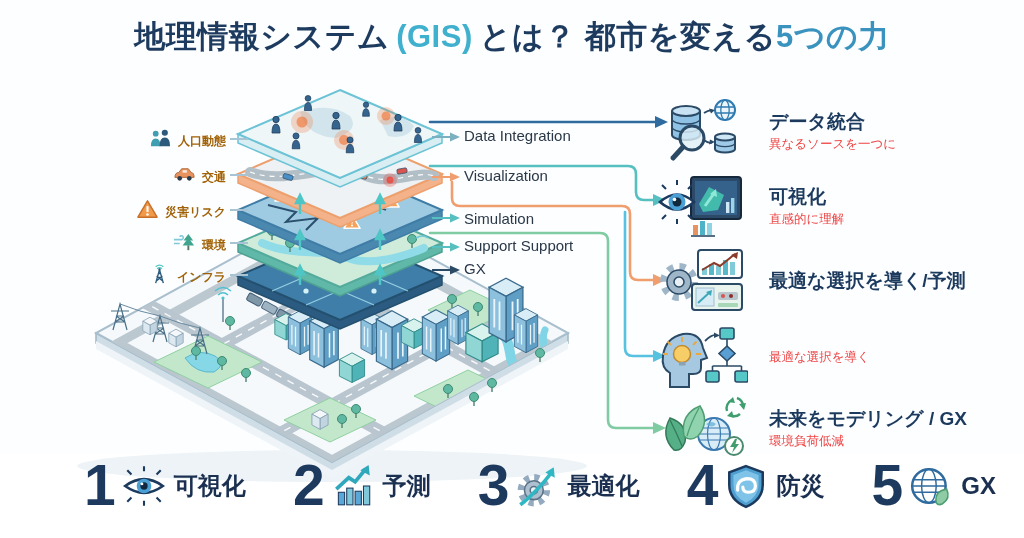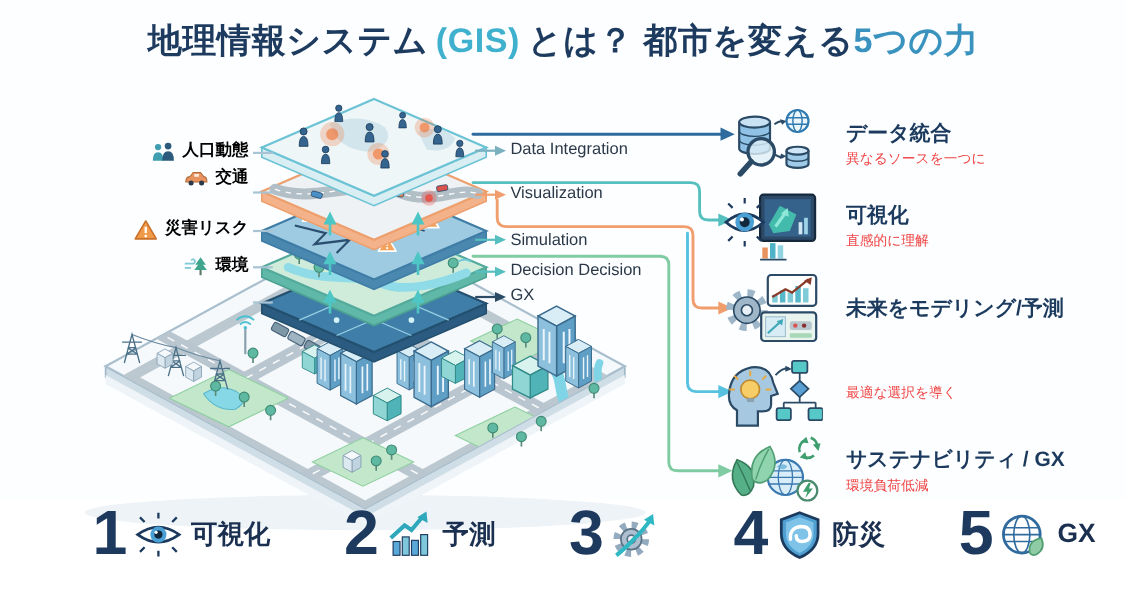--- a/index.html
+++ b/index.html
@@ -3,21 +3,21 @@
 <meta charset="utf-8">
 <style>
   html,body{margin:0;padding:0;background:#fff}
   body{width:1024px;height:538px;overflow:hidden;font-family:"Liberation Sans","DejaVu Sans",sans-serif}
   #stage{position:relative;width:1024px;height:454px;background:#fdfeff}
   svg.bg{position:absolute;left:0;top:0}
   .title{position:absolute;top:16px;left:0;width:100%;text-align:center;font-size:31px;font-weight:800;letter-spacing:.5px;white-space:nowrap}
   .t-navy{color:#1d3a5f}
   .t-cyan{color:#3fb0cd;margin:0 7px}
   .t-blue{color:#3a93be}
-  .layer-label{position:absolute;display:flex;align-items:flex-start;justify-content:flex-end;gap:6px;width:140px;left:86px;font-size:15px;font-weight:700;color:#000000;white-space:nowrap}
+  .layer-label{position:absolute;display:flex;align-items:flex-end;justify-content:flex-end;gap:6px;width:140px;left:86px;font-size:12px;font-weight:700;color:#a16207;white-space:nowrap}
   .layer-label svg{flex:0 0 auto}
   .proc-label{position:absolute;left:464px;font-size:15px;font-weight:400;color:#2a3848;white-space:nowrap}
   .benefit{position:absolute;left:656px;display:flex;align-items:center;gap:21px}
   .benefit .ttl{font-size:19px;font-weight:800;color:#1b3a5e;line-height:1.15;white-space:nowrap}
   .benefit .dsc{font-size:12.5px;font-weight:500;color:#ef4444;margin-top:3px;white-space:nowrap}
   .powers{position:absolute;left:84px;top:460px;width:912px;display:flex;justify-content:space-between;align-items:center}
   .power{display:flex;align-items:center;gap:7px}
   .power .num{font-size:57px;font-weight:900;color:#1d3a5e;line-height:.9;letter-spacing:-2px}
   .power .lbl{font-size:24px;font-weight:800;color:#1b3050}
 </style>
@@ -278,21 +278,21 @@
 
   <div class="layer-label" style="top:127px">
     <svg width="23" height="23" viewBox="0 0 24 24">
       <circle cx="7" cy="7" r="3" fill="#3f9eb0"></circle>
         <path d="M2,20 Q2,12 7,12 Q12,12 12,20 Z" fill="#3f9eb0"></path>
       <circle cx="16.5" cy="6" r="3.2" fill="#2b5a7c"></circle>
         <path d="M11,20 Q11,11 16.5,11 Q22,11 22,20 Z" fill="#2b5a7c"></path>
     </svg>
     <span>人口動態</span>
   </div>
-  <div class="layer-label" style="top:151px">
+  <div class="layer-label" style="top:163px">
     <svg width="23" height="23" viewBox="0 0 24 24">
       <path d="M2,15 Q2,10 6,10 L9,6 H16 L19,10 Q22,10 22,15 Z" fill="#e8935f" stroke="#b06a3a" stroke-width="1"></path>
       <rect x="10" y="7.5" width="4.5" height="2.6" fill="#fff" opacity="0.8"></rect>
       <circle cx="7" cy="16" r="2.4" fill="#2b3a48"></circle>
         <circle cx="17" cy="16" r="2.4" fill="#2b3a48"></circle>
     </svg>
     <span>交通</span>
   </div>
   <div class="layer-label" style="top:231px">
     <svg width="23" height="23" viewBox="0 0 24 24">
@@ -304,25 +304,33 @@
     <span>環境</span>
   </div>
   <div class="layer-label" style="top:198px">
     <svg width="23" height="23" viewBox="0 0 24 24">
       <polygon points="12,3 22,20 2,20" fill="#f09a4a" stroke="#c86f28" stroke-width="1.5" stroke-linejoin="round"></polygon>
       <rect x="10.9" y="8.5" width="2.2" height="6" fill="#fff"></rect>
         <circle cx="12" cy="17.3" r="1.3" fill="#fff"></circle>
     </svg>
     <span>災害リスク</span>
   </div>
+  <div class="layer-label" style="top:263px">
+    <svg width="23" height="23" viewBox="0 0 24 24">
+      <path d="M8,21 L12,7 L16,21 M9.5,15 h5 M10.5,11 h3 M9,18.5 l6,-5 M15,18.5 l-6,-5" stroke="#2b5a7c" stroke-width="1.4" fill="none"></path>
+      <path d="M8,4 Q12,0.5 16,4 M9.5,6 Q12,3.8 14.5,6" stroke="#56c6c6" stroke-width="1.4" fill="none"></path>
+      <circle cx="12" cy="7" r="1.2" fill="#2b5a7c"></circle>
+    </svg>
+    <span>インフラ</span>
+  </div>
 
   <div class="proc-label" style="top:127px">Data Integration</div>
   <div class="proc-label" style="top:167px">Visualization</div>
   <div class="proc-label" style="top:210px">Simulation</div>
-  <div class="proc-label" style="top:237px">Decision Decision</div>
+  <div class="proc-label" style="top:237px">Support Support</div>
   <div class="proc-label" style="top:260px">GX</div>
 
   <div class="benefit" style="top:97px">
     <svg width="92" height="70" viewBox="0 0 88 70">
       <path d="M14,14 v24 a14,5 0 0 0 28,0 v-24" fill="#8fc2e4" stroke="#2b4a66" stroke-width="2"></path>
       <ellipse cx="28" cy="14" rx="14" ry="5" fill="#c8e2f4" stroke="#2b4a66" stroke-width="2"></ellipse>
       <path d="M14,22 a14,5 0 0 0 28,0 M14,30 a14,5 0 0 0 28,0" fill="none" stroke="#2b4a66" stroke-width="1.3"></path>
       <circle cx="67" cy="13" r="10" fill="#eaf6fc" stroke="#2f7ab0" stroke-width="2"></circle>
       <ellipse cx="67" cy="13" rx="4.2" ry="10" fill="none" stroke="#2f7ab0" stroke-width="1.3"></ellipse>
       <path d="M57.5,10 h19 M57.5,16 h19" stroke="#2f7ab0" stroke-width="1.3"></path>
@@ -383,21 +391,21 @@
       <rect x="34" y="38" width="50" height="26" rx="3" fill="#eaf4ee" stroke="#2b4a66" stroke-width="2"></rect>
       <rect x="38" y="42" width="18" height="18" fill="#d7ecf4" stroke="#9fc0d0"></rect>
       <path d="M40,57 L52,46" stroke="#3fa8b8" stroke-width="2" fill="none"></path>
         <polygon points="54,44 53,50 48,46" fill="#3fa8b8"></polygon>
       <rect x="60" y="46" width="20" height="8" rx="2" fill="#b8c6ce"></rect>
       <circle cx="65" cy="50" r="2" fill="#d9534f"></circle>
         <circle cx="73" cy="50" r="2" fill="#8a2f2f"></circle>
       <rect x="60" y="57" width="20" height="4" rx="1" fill="#a8d8b8"></rect>
     </svg>
     <div>
-      <div class="ttl">未来をモデリング/予測</div>
+      <div class="ttl">最適な選択を導く/予測</div>
     </div>
   </div>
 
   <div class="benefit" style="top:321px">
     <svg width="92" height="70" viewBox="0 0 88 70">
       <path d="M12,66 V52 Q3,47 5,35 Q7,17 25,13 Q42,11 45,27 L49,37 L43,39 V47 Q43,53 35,53 H31 V66 Z" fill="#a6c8e0" stroke="#2b4a66" stroke-width="2"></path>
       <circle cx="24" cy="33" r="8.5" fill="#f6cd66" stroke="#c28a2e" stroke-width="1.5"></circle>
       <rect x="21" y="41" width="6.5" height="3.5" fill="#8aa2b2"></rect>
       <path d="M24,21 v-5 M13,24 l-3.5,-3.5 M35,24 l3.5,-3.5 M10,33 h-5 M38,33 h5" stroke="#e8a83e" stroke-width="1.8"></path>
       <path d="M47,20 Q54,13 59,14" stroke="#2b4a66" stroke-width="1.8" fill="none"></path>
@@ -426,21 +434,21 @@
       <path d="M69,17 A9,9 0 0 1 74,6" stroke="#3f9e6e" stroke-width="2.4" fill="none"></path>
         <polygon points="75,3 70,8 77,9" fill="#3f9e6e"></polygon>
       <path d="M79,4 A9,9 0 0 1 85,12" stroke="#3f9e6e" stroke-width="2.4" fill="none"></path>
         <polygon points="86,16 81,10 88,9" fill="#3f9e6e"></polygon>
       <path d="M82,20 A9,9 0 0 1 72,21" stroke="#3f9e6e" stroke-width="2.4" fill="none"></path>
         <polygon points="69,22 76,24 74,17" fill="#3f9e6e"></polygon>
       <circle cx="76" cy="52" r="9" fill="#fff" stroke="#4a8a6e" stroke-width="2"></circle>
       <polygon points="77,45 72,53 76,53 74,59 81,50 77.5,50 79,45" fill="#3f9e6e"></polygon>
     </svg>
     <div>
-      <div class="ttl">サステナビリティ / GX</div>
+      <div class="ttl">未来をモデリング / GX</div>
       <div class="dsc">環境負荷低減</div>
     </div>
   </div>
 
   <div class="powers">
     <div class="power">
       <span class="num">1</span>
       <svg width="46" height="46" viewBox="0 0 44 44">
         <path d="M4,22 Q22,9 40,22 Q22,35 4,22 Z" fill="#fff" stroke="#1c3a5e" stroke-width="2.5"></path>
         <circle cx="22" cy="22" r="7" fill="#4a9fd4"></circle>
@@ -464,20 +472,21 @@
     </div>
     <div class="power">
       <span class="num">3</span>
       <svg width="46" height="46" viewBox="0 0 44 44">
         <circle cx="19" cy="26" r="12" fill="none" stroke="#93aabf" stroke-width="7" stroke-dasharray="4.7,4.72"></circle>
         <circle cx="19" cy="26" r="9" fill="#aebfd0" stroke="#5a7286" stroke-width="1.5"></circle>
         <circle cx="19" cy="26" r="3.5" fill="#eef2f6" stroke="#5a7286" stroke-width="1.5"></circle>
         <path d="M6,40 C14,34 28,20 35,10" stroke="#2fb8c4" stroke-width="3.5" fill="none"></path>
         <polygon points="38,4 39,14 30,9" fill="#2fb8c4"></polygon>
       </svg>
+      <span class="lbl">最適化</span>
     </div>
     <div class="power">
       <span class="num">4</span>
       <svg width="46" height="46" viewBox="0 0 44 44">
         <path d="M22,3 L38,9 V21 Q38,35 22,42 Q6,35 6,21 V9 Z" fill="#4f9fd0" stroke="#1c3a5e" stroke-width="2.4"></path>
         <path d="M22,7 L34,11.5 V21 Q34,32 22,38 Q10,32 10,21 V11.5 Z" fill="#7fc4e8"></path>
         <path d="M14,26 Q13,16 23,15 Q31,15 31,22 Q31,28 24,28 Q19,28 19,23" fill="none" stroke="#fff" stroke-width="3" stroke-linecap="round"></path>
       </svg>
       <span class="lbl">防災</span>
     </div>

